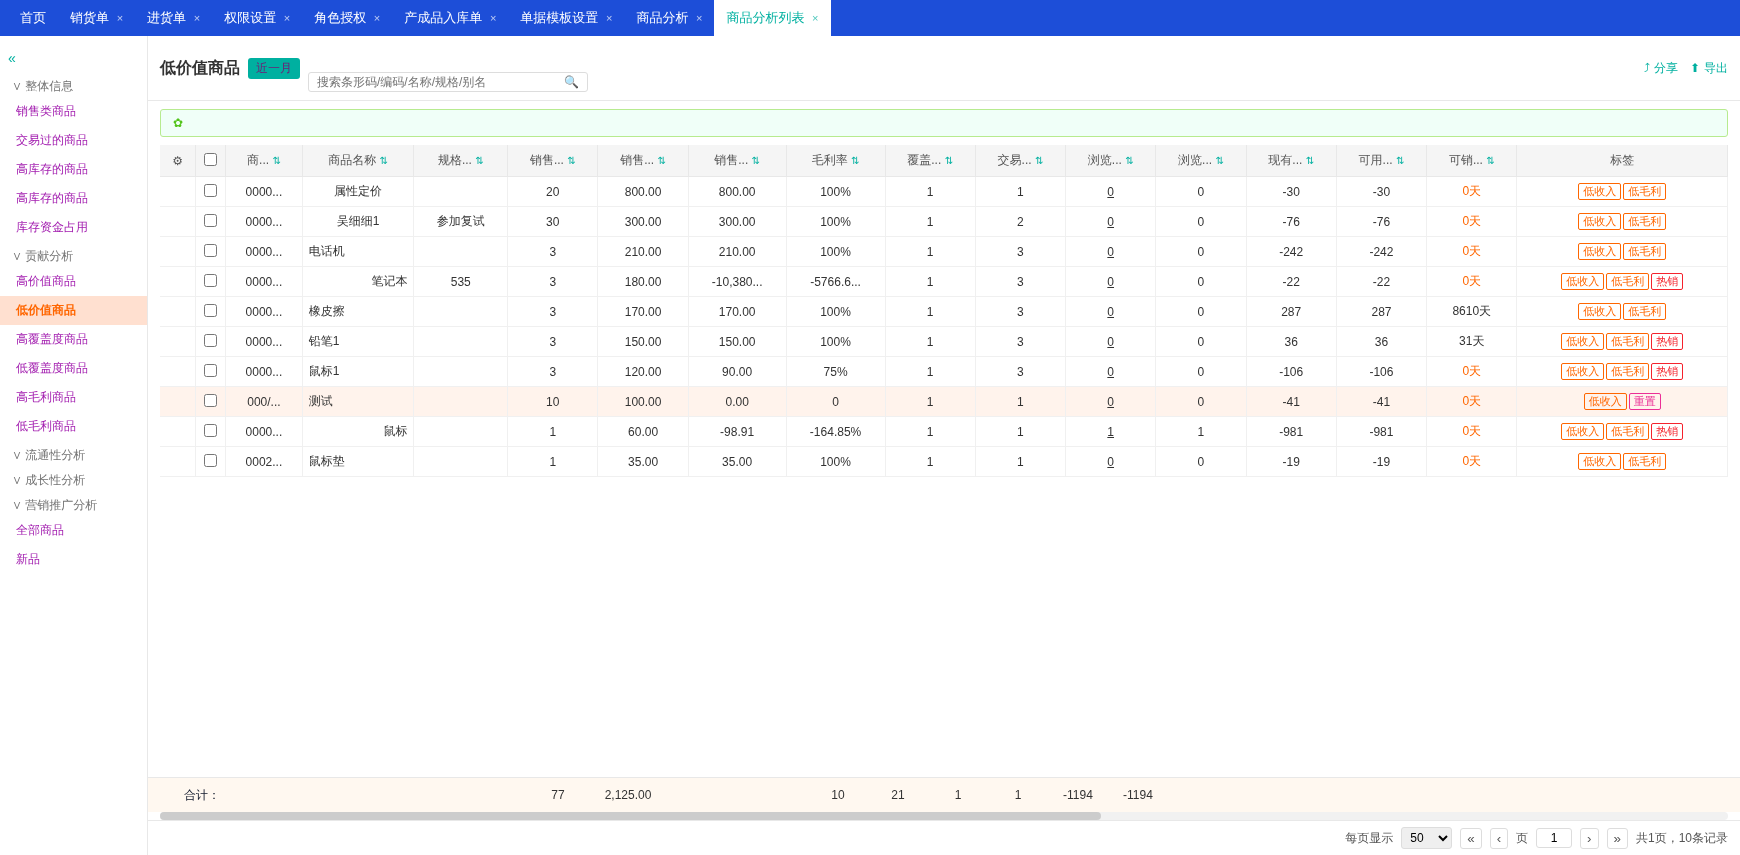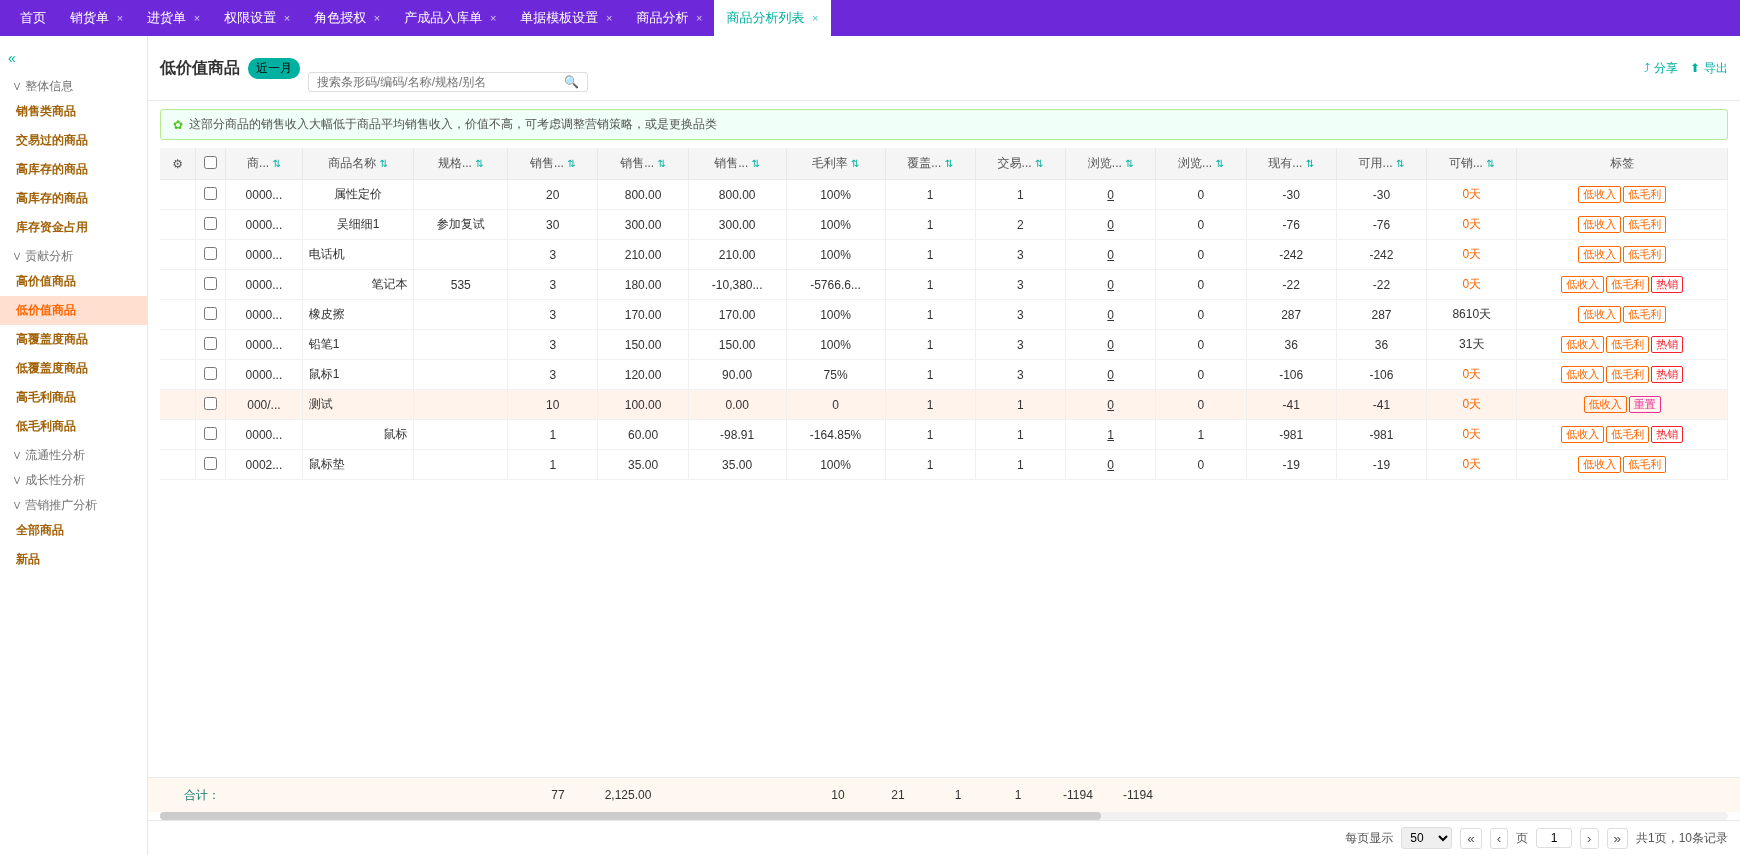--- a/index.html
+++ b/index.html
@@ -1,39 +1,39 @@
 <!DOCTYPE html>
 <html><head>
   <meta charset="utf-8">
   <style>
     * { box-sizing: border-box; margin: 0; padding: 0; }
     body { font-family: 'Microsoft YaHei', Arial, sans-serif; font-size: 12px; background: #f5f5f5; color: #333; height: 855px; overflow: hidden; display: flex; flex-direction: column; }
 
     
-    .top-nav { background: #6d28d9; display: flex; align-items: center; height: 36px; padding: 9px 8px; flex-shrink: 0; }
+    .top-nav { background: #1d4ed8; display: flex; align-items: center; height: 36px; padding: 9px 8px; flex-shrink: 0; }
     .top-nav .nav-item { color: #fff; padding: 0 12px; height: 36px; line-height: 36px; cursor: pointer; font-size: 13px; white-space: nowrap; }
     .top-nav .nav-item.active { background: #fff; color: #00b0a0; }
     .top-nav .nav-item .close-x { margin-left: 4px; opacity: 0.7; font-size: 11px; }
 
     
     .main-layout { display: flex; flex: 1; overflow: hidden; }
 
     
     .sidebar { width: 148px; background: #fff; border-right: 1px solid #e8e8e8; overflow-y: auto; flex-shrink: 0; padding-top: 8px; }
     .sidebar-group-title { color: #737373; padding: 6px 12px 2px; font-size: 12px; cursor: pointer; display: flex; align-items: center; gap: 4px; }
-    .sidebar-item { padding: 6px 16px; cursor: pointer; color: #a16207; font-size: 12px; font-weight: bold; }
+    .sidebar-item { padding: 6px 16px; cursor: pointer; color: #a21caf; font-size: 12px; }
     .sidebar-item.active { background: #ffe0d0; color: #ff6600; font-weight: bold; }
 
     
     .content { flex: 1; display: flex; flex-direction: column; overflow: hidden; background: #fff; }
 
     
     .content-header { display: flex; align-items: center; padding: 8px 12px; border-bottom: 1px solid #e8e8e8; gap: 8px; flex-shrink: 0; }
     .page-title { font-size: 16px; font-weight: bold; color: #333; }
-    .time-filter { background: #00b0a0; color: #000000; border-radius: 10px; padding: 2px 8px; font-size: 12px; cursor: pointer; }
+    .time-filter { background: #00b0a0; color: #701a75; border-radius: 3px; padding: 2px 8px; font-size: 12px; cursor: pointer; }
     .search-box { display: flex; align-items: center; border: 1px solid #ddd; border-radius: 3px; padding: 2px 8px; flex: 1; max-width: 280px; margin-top: 28px; }
     .search-box input { border: none; outline: none; font-size: 12px; flex: 1; background: transparent; }
     .search-icon { color: #00b0a0; cursor: pointer; }
     .header-actions { margin-left: auto; display: flex; gap: 12px; }
     .header-btn { display: flex; align-items: center; gap: 4px; color: #00b0a0; cursor: pointer; font-size: 12px; }
 
     
     .info-banner { background: #f0fff8; border: 1px solid #b7eb8f; margin: 8px 12px; padding: 6px 12px; border-radius: 3px; color: #555; font-size: 12px; display: flex; align-items: center; gap: 6px; flex-shrink: 0; }
     .info-icon { color: #52c41a; }
 
@@ -48,21 +48,21 @@
     .tag { display: inline-block; border: 1px solid; border-radius: 2px; padding: 0 4px; font-size: 11px; margin: 0 1px; text-align: right; }
     .tag-orange { color: #ff6600; border-color: #ff6600; }
     .tag-red { color: #f5222d; border-color: #f5222d; }
     .tag-pink { color: #eb2f96; border-color: #eb2f96; }
     .orange { color: #ff6600; }
     .underline { text-decoration: underline; cursor: pointer; }
     .checkbox-col { width: 30px; }
 
     
     .table-footer { background: #fff8f0; border-top: 1px solid #e8e8e8; padding: 8px 12px; display: flex; align-items: center; flex-shrink: 0; }
-    .footer-label { color: #0f766e; min-width: 60px; text-align: right; margin-right: 8px; }
+    .footer-label { color: #0f172a; min-width: 60px; text-align: right; margin-right: 8px; }
     .footer-values { display: flex; gap: 0; flex: 1; }
     .footer-cell { padding: 2px 8px; text-align: center; min-width: 60px; }
 
     
     .pagination { display: flex; align-items: center; justify-content: flex-end; padding: 6px 12px; border-top: 1px solid #e8e8e8; gap: 8px; flex-shrink: 0; font-size: 12px; color: #555; background: #fff; }
     .page-size-select { border: 1px solid #ddd; border-radius: 3px; padding: 2px 4px; font-size: 12px; }
     .page-btn { border: 1px solid #ddd; background: #fff; padding: 2px 6px; cursor: pointer; border-radius: 3px; color: #555; }
     .page-btn:disabled { color: #ccc; cursor: not-allowed; }
     .page-input { border: 1px solid #ddd; border-radius: 3px; padding: 2px 4px; width: 36px; text-align: center; font-size: 12px; }
 
@@ -136,21 +136,20 @@
         </div>
         <div class="header-btn">
           <span>⬆</span>
           <span>导出</span>
         </div>
       </div>
     </div>
 
     <div class="info-banner">
       <span class="info-icon">✿</span>
-      <span>这部分商品的销售收入大幅低于商品平均销售收入，价值不高，可考虑调整营销策略，或是更换品类</span>
     </div>
 
     <div class="table-container">
       <table>
         <thead>
           <tr>
             <th><span>⚙</span></th>
             <th class="checkbox-col"><input type="checkbox" style=""></th>
             <th>商... <span class="sort-icon">⇅</span></th>
             <th>商品名称 <span class="sort-icon">⇅</span></th>

